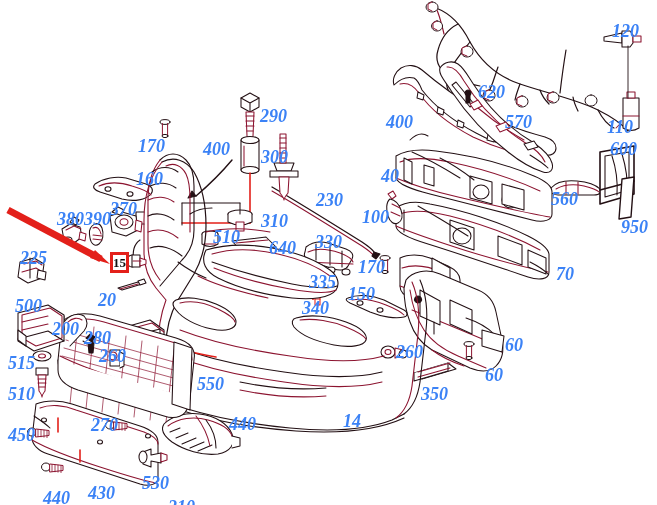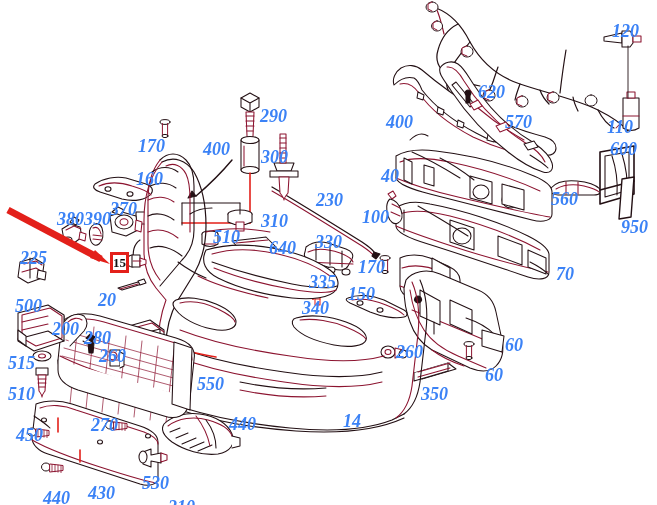--- a/index.html
+++ b/index.html
@@ -552,20 +552,20 @@
     <span class="lbl" style="left:99px;top:347px;">260</span>
     <span class="lbl" style="left:8px;top:354px;">515</span>
     <span class="lbl" style="left:396px;top:343px;">260</span>
     <span class="lbl" style="left:485px;top:366px;">60</span>
     <span class="lbl" style="left:8px;top:385px;">510</span>
     <span class="lbl" style="left:197px;top:375px;">550</span>
     <span class="lbl" style="left:421px;top:385px;">350</span>
     <span class="lbl" style="left:91px;top:416px;">270</span>
     <span class="lbl" style="left:343px;top:412px;">14</span>
     <span class="lbl" style="left:229px;top:415px;">440</span>
-    <span class="lbl" style="left:8px;top:426px;margin-left:8px;">450</span>
+    <span class="lbl" style="left:8px;top:426px;">450</span>
     <span class="lbl" style="left:168px;top:452px;margin-top:46px;">210</span>
     <span class="lbl" style="left:142px;top:474px;">530</span>
     <span class="lbl" style="left:88px;top:484px;">430</span>
     <span class="lbl" style="left:43px;top:489px;">440</span>
   </div>
 
 </div>
 
 </body></html>

